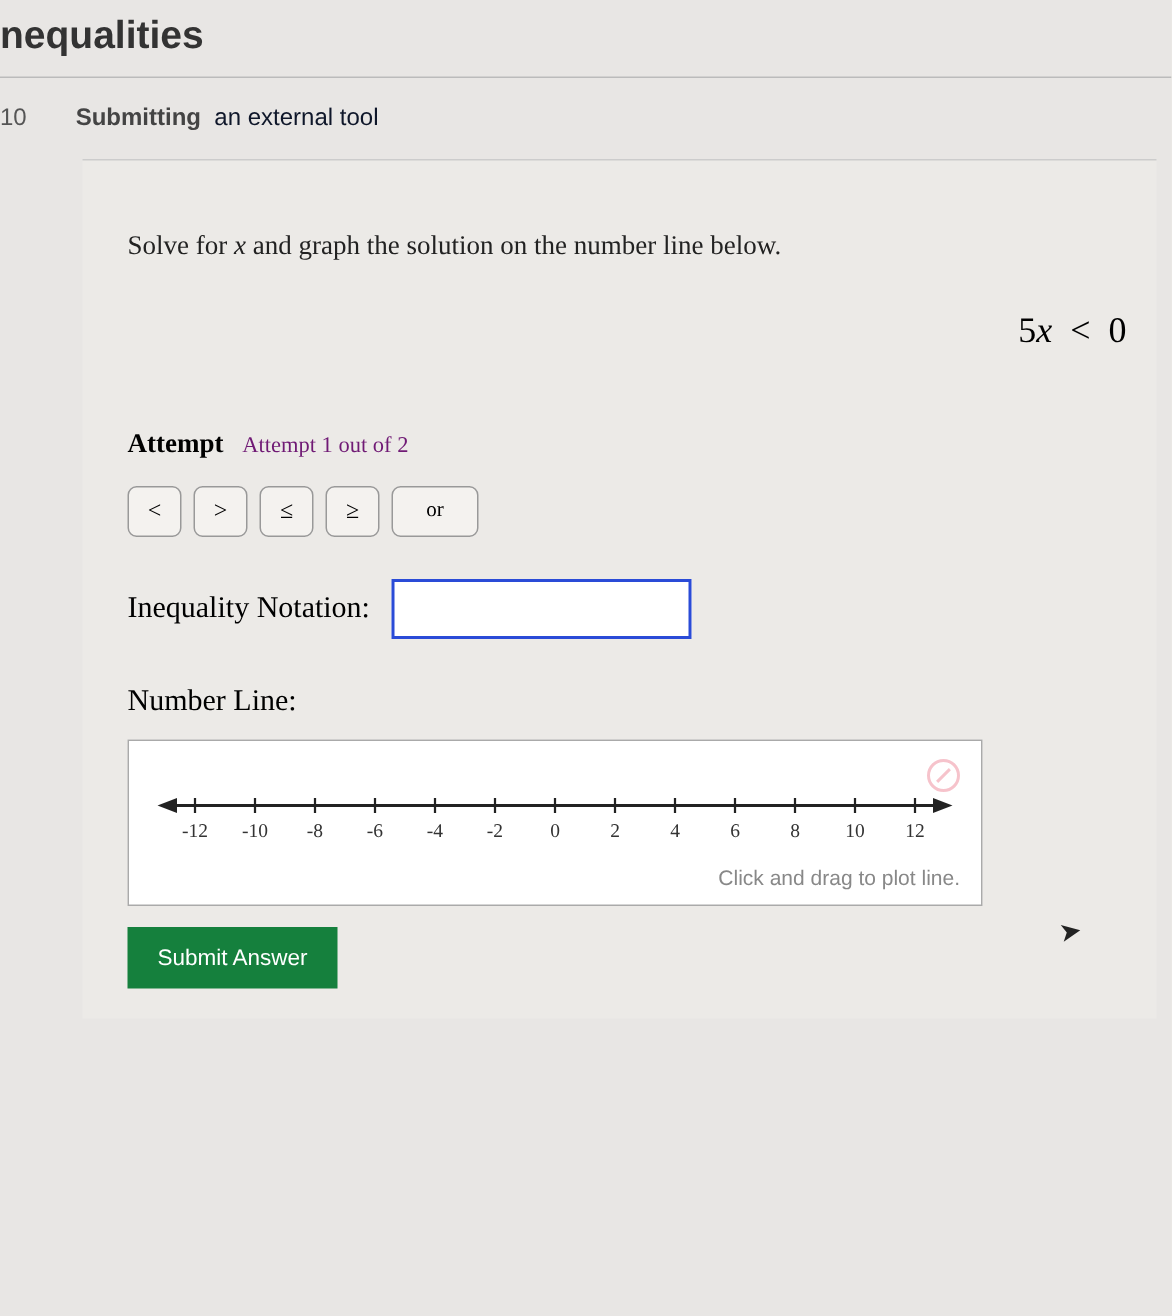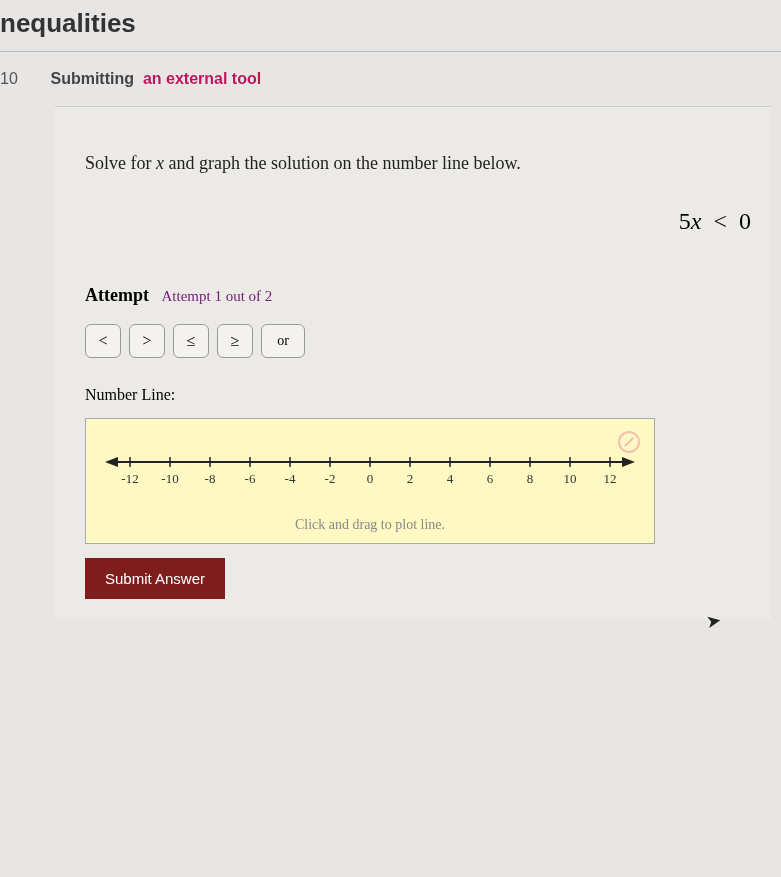--- a/index.html
+++ b/index.html
@@ -34,22 +34,22 @@
     width: 28px;
     text-align: left;
     color: #555;
   }
   .submitting-row .label {
     font-weight: 600;
     color: #444;
     margin-left: 18px;
   }
   .submitting-row .light {
-    color: #be185d;
-    font-weight: 700;
+    color: #0f172a;
+    font-weight: 400;
   }
   .content-wrap {
     margin-left: 55px;
     margin-right: 10px;
     background: #eceae7;
     padding: 30px 20px 20px 30px;
     border-top: 1px solid #ccc;
   }
   .prompt {
     font-size: 18px;
@@ -74,53 +74,53 @@
   .op-btn {
     width: 36px; height: 34px;
     border: 1px solid #999;
     border-radius: 6px;
     background: #f4f2ef;
     font-size: 16px;
     display: flex; align-items: center; justify-content: center;
     cursor: pointer;
     font-family: Georgia, serif;
   }
-  .op-btn.or { width: 44px; font-size: 14px; }
+  .op-btn.or { width: 58px; font-size: 14px; }
   .ineq-row { display: flex; align-items: center; gap: 14px; margin-bottom: 30px; }
   .ineq-label { font-size: 20px; }
   .ineq-input {
     width: 200px; height: 40px;
     border: 2px solid #2a4bd7;
     background: #fff;
     font-size: 18px;
     padding: 0 8px;
     font-family: Georgia, serif;
   }
-  .nl-label { font-size: 16px; margin-bottom: 14px; margin-top: 28px; }
+  .nl-label { font-size: 20px; margin-bottom: 14px; margin-top: 28px; }
   .nl-box {
     border: 1px solid #aaa;
-    background: #fef9c3;
+    background: #ffffff;
     padding: 18px 14px 10px 14px;
     position: relative;
     width: 570px;
   }
   .nl-svg { width: 100%; height: 60px; display: block; }
-  .nl-hint { text-align: center; color: #888; font-size: 14px; margin-top: 20px; font-family: Liberation Serif, serif;}
+  .nl-hint { text-align: right; color: #888; font-size: 14px; margin-top: 5px; font-family: Liberation Sans, sans-serif;}
   .nl-reset {
     position: absolute; top: 12px; right: 14px;
     width: 22px; height: 22px; border-radius: 50%;
     border: 2px solid #e89; display:flex;align-items:center;justify-content:center;
     opacity: 0.5;
   }
   .nl-reset::after{
     content:""; width:12px; height:2px; background:#e89; transform:rotate(-45deg); position:absolute;
   }
   .submit-btn {
     margin-top: 14px;
-    background: #7f1d1d;
+    background: #15803d;
     color: #fff;
     border: none;
     padding: 12px 20px;
     font-size: 15px;
     font-family: -apple-system, Helvetica, Arial, sans-serif;
     cursor: pointer;
   }
   .cursor-ptr {
     position: absolute;
     right: 60px;
@@ -160,20 +160,24 @@
   </div>
 
   <div class="op-row">
     <button class="op-btn">&lt;</button>
     <button class="op-btn">&gt;</button>
     <button class="op-btn">≤</button>
     <button class="op-btn">≥</button>
     <button class="op-btn or">or</button>
   </div>
 
+  <div class="ineq-row">
+    <span class="ineq-label">Inequality Notation:</span>
+    <input class="ineq-input" type="text" value="" style="">
+  </div>
 
   <div class="nl-label">Number Line:</div>
 
   <div class="nl-box">
     <div class="nl-reset"></div>
     <svg class="nl-svg" viewBox="0 0 540 60">
       <line x1="10" y1="25" x2="530" y2="25" stroke="#222" stroke-width="2"></line>
       <polygon points="5,25 18,20 18,30" fill="#222"></polygon>
       <polygon points="535,25 522,20 522,30" fill="#222"></polygon>
       <g id="ticks-group">

